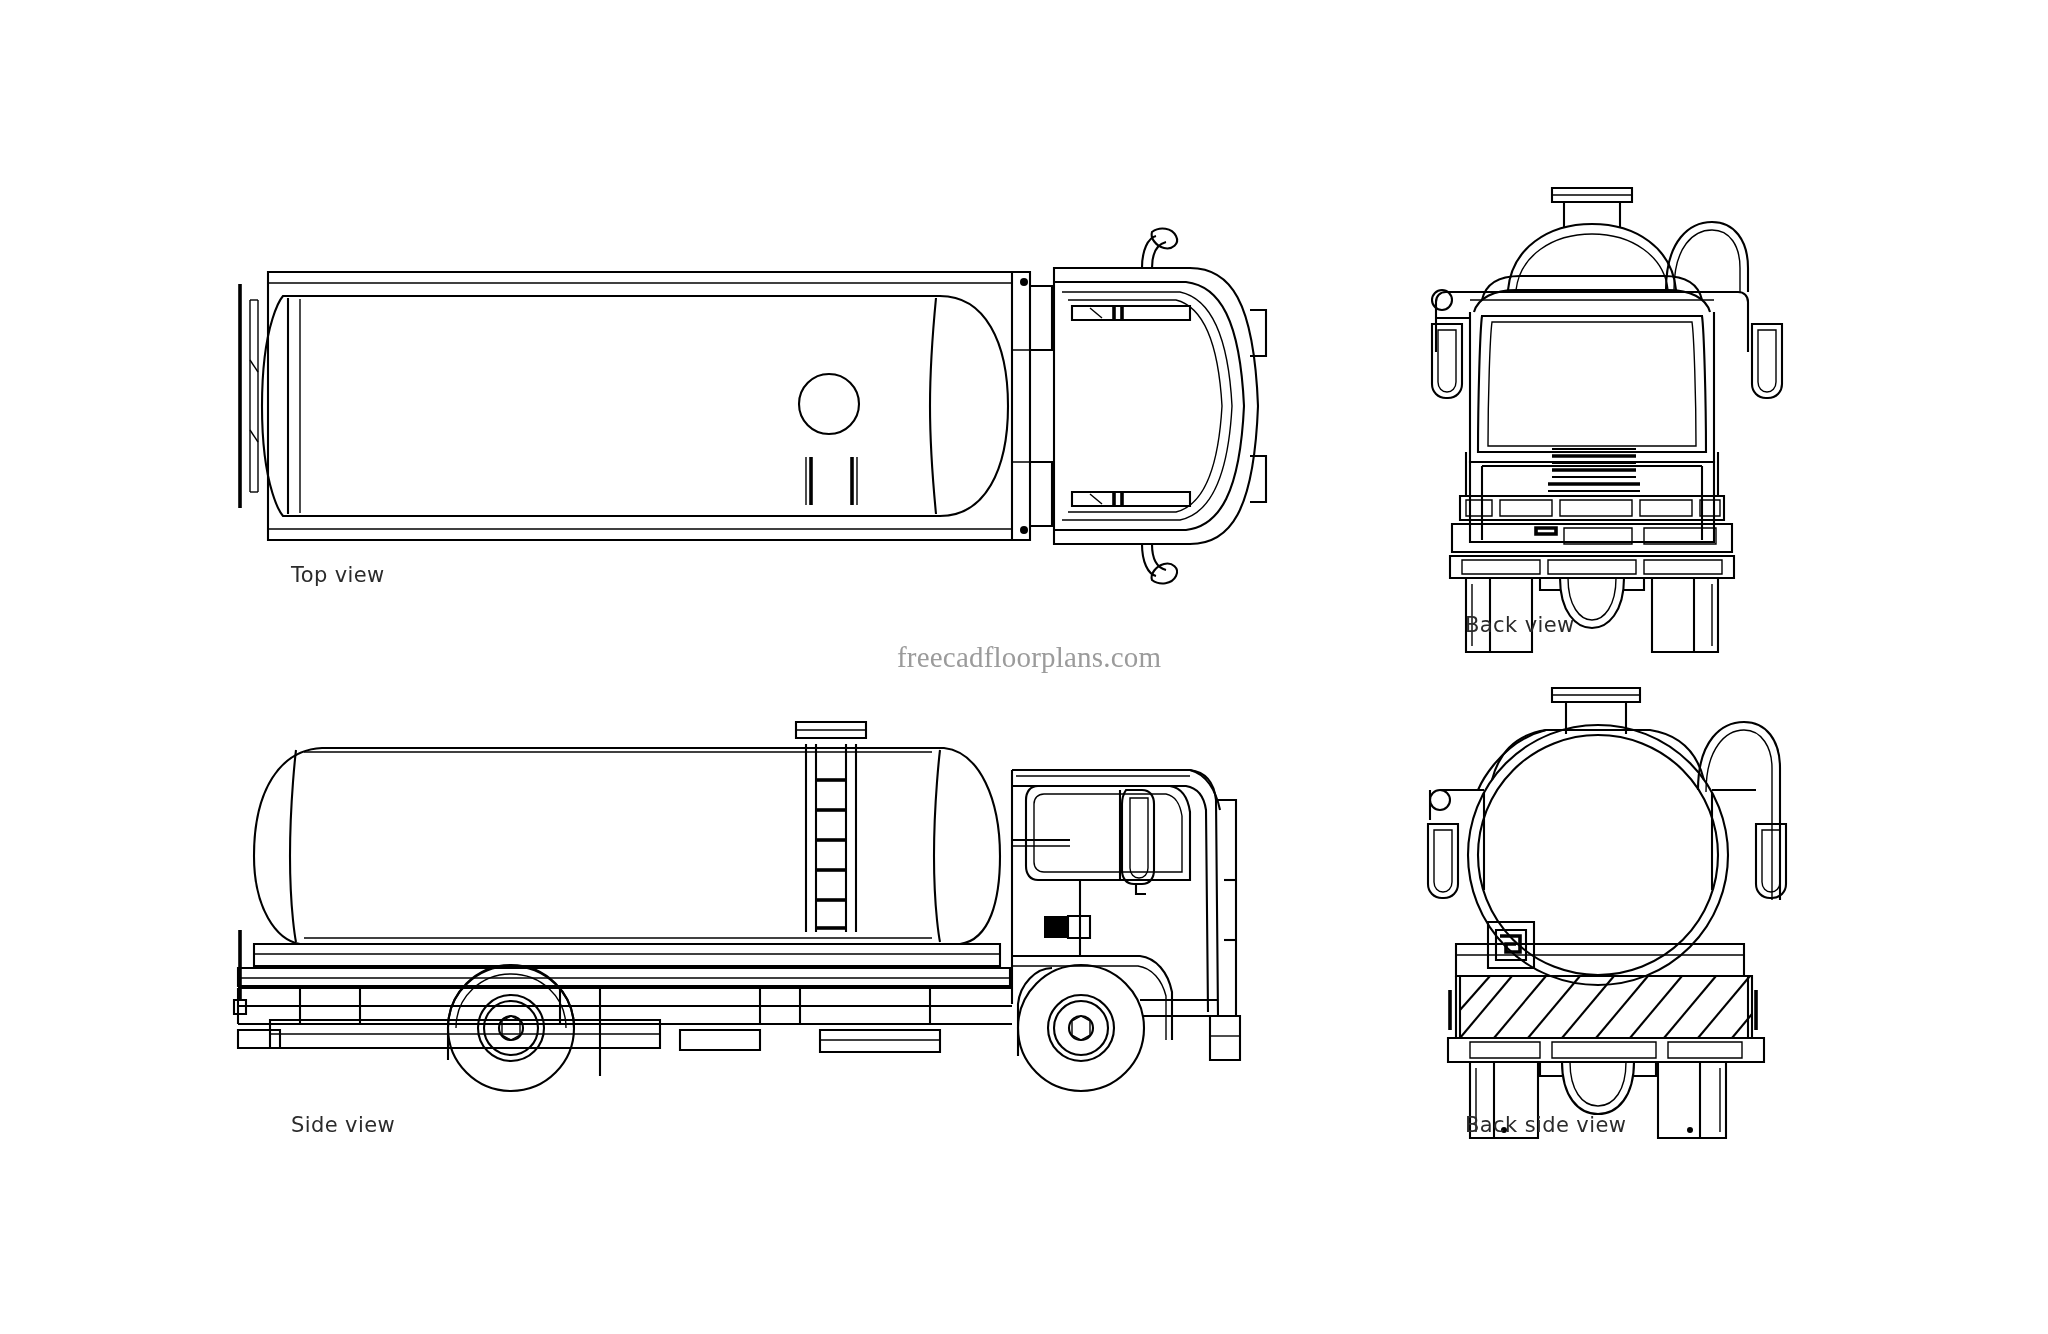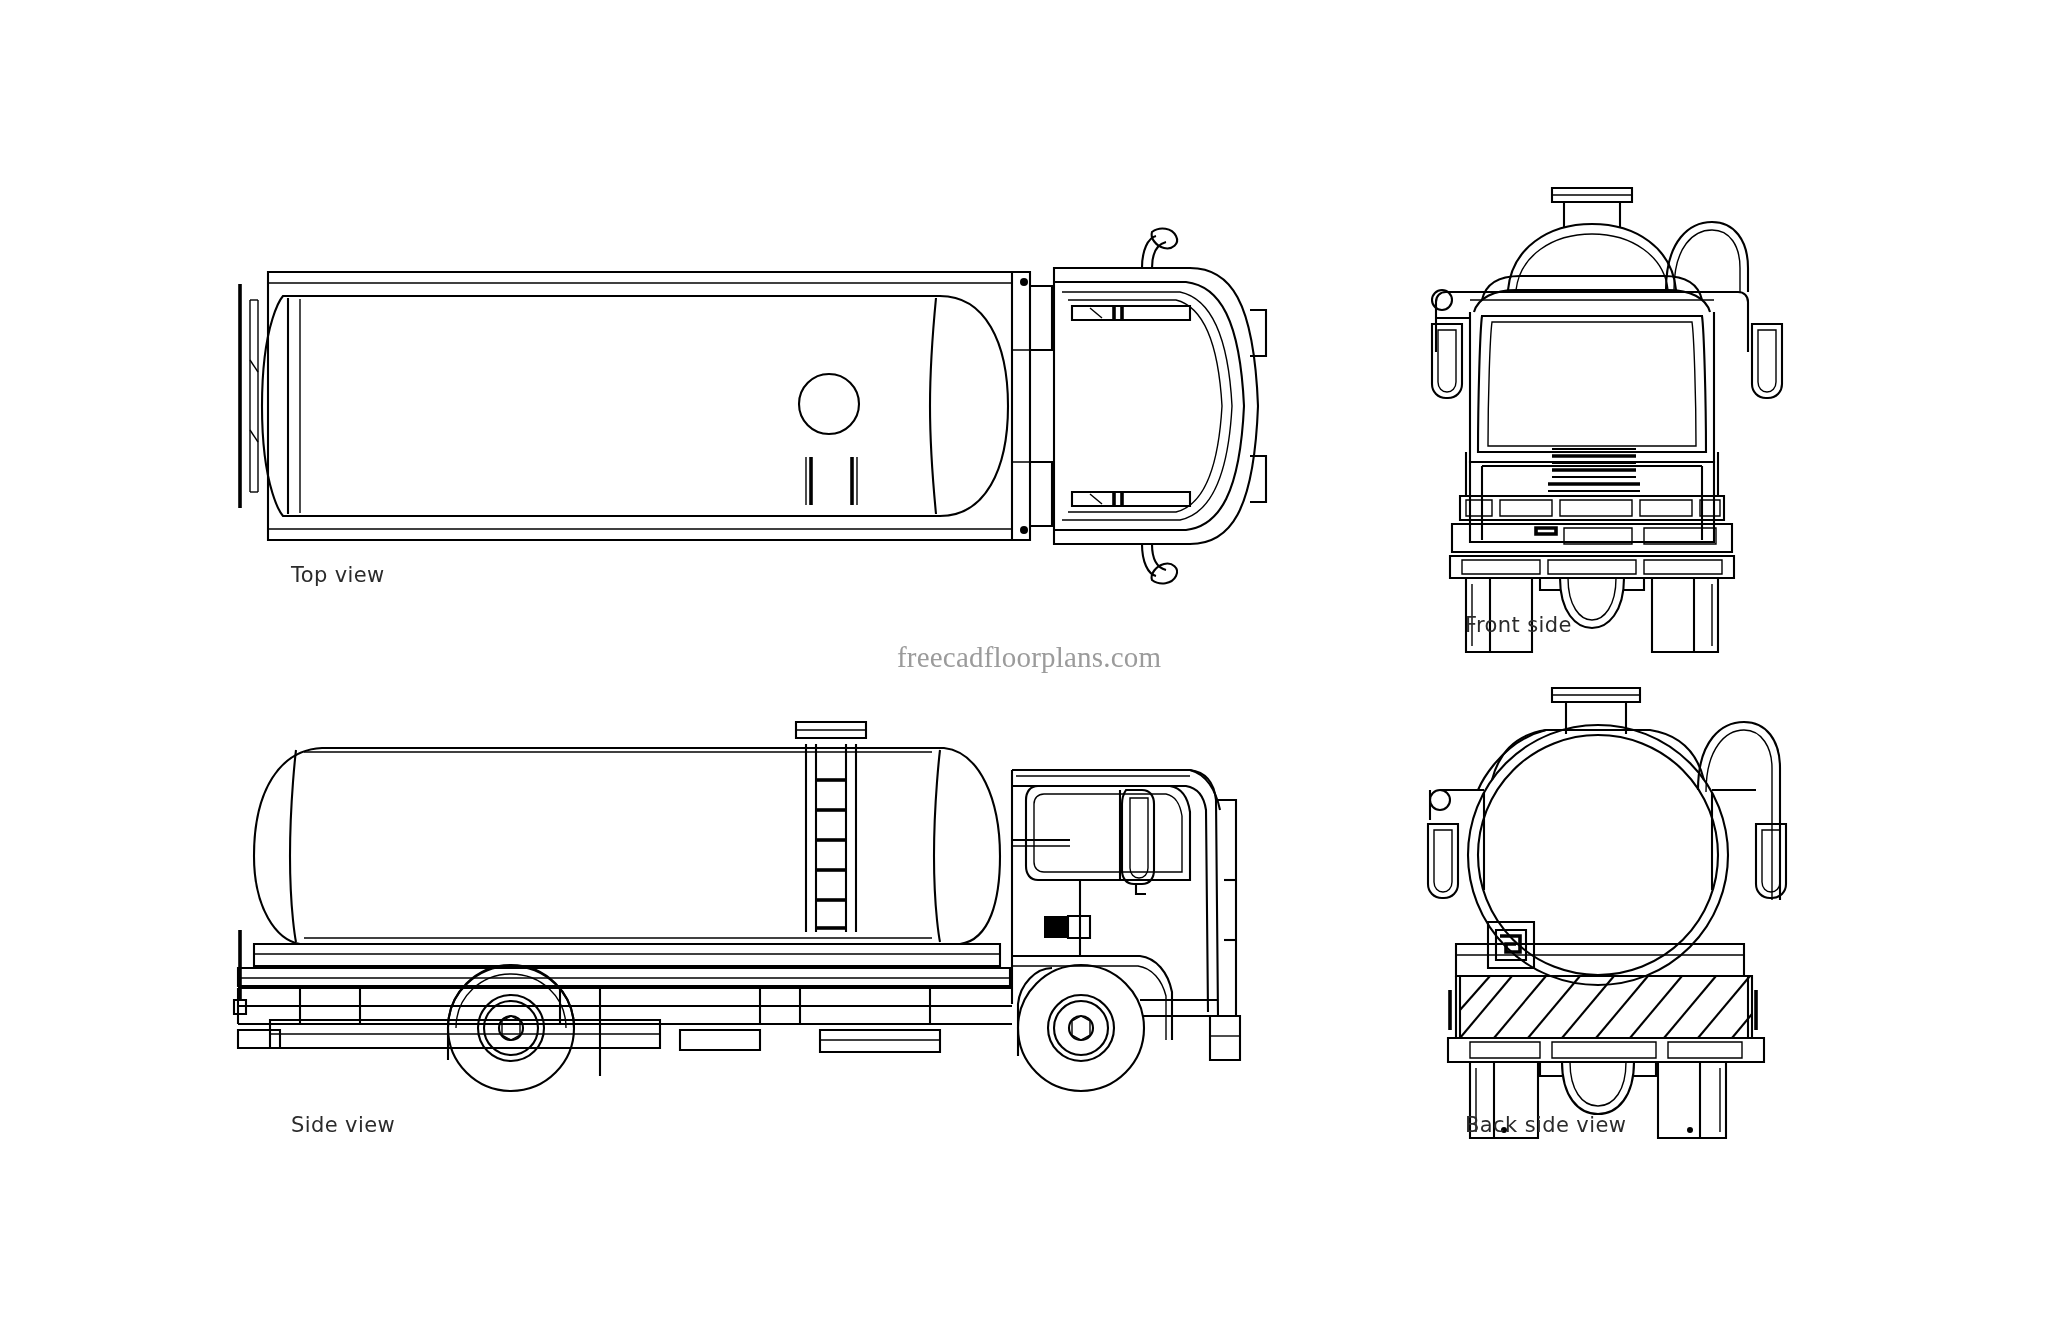--- a/index.html
+++ b/index.html
@@ -396,21 +396,21 @@
       <circle class="fil" cx="1504" cy="1130" r="3"></circle>
       <path class="ln" d="M1658 1062 L1658 1138 L1726 1138 L1726 1062"></path>
       <path class="ln" d="M1700 1062 L1700 1138"></path>
       <path class="ln-t" d="M1720 1068 L1720 1132"></path>
       <circle class="fil" cx="1690" cy="1130" r="3"></circle>
     </g>
   </svg>
 
   <div class="view-label" id="label-top-view">Top view</div>
 
-  <div class="view-label" id="label-front-view">Front side</div>
+  <div class="view-label" id="label-front-view">Back view</div>
 
   <div class="view-label" id="label-side-view">Side view</div>
 
   <div class="view-label" id="label-back-view">Back side view</div>
 
   <div id="watermark">freecadfloorplans.com</div>
 
 </div>
 
 </body></html>

